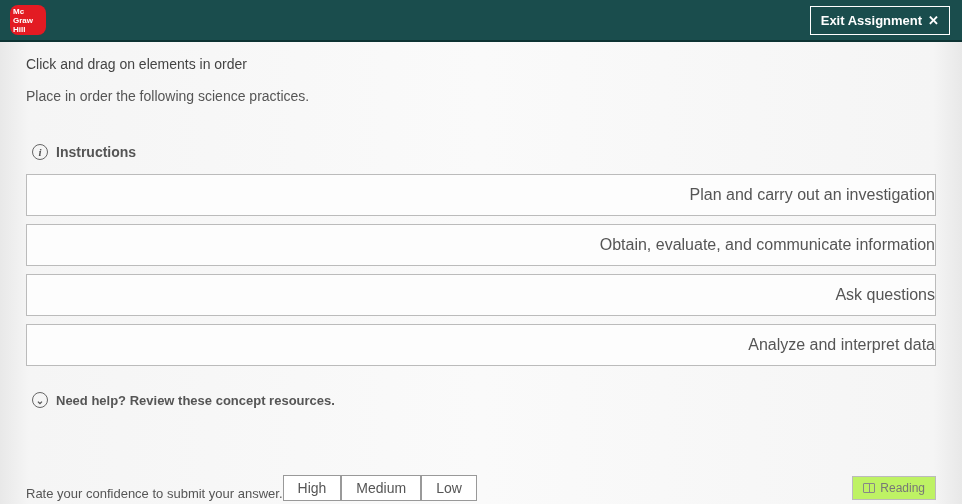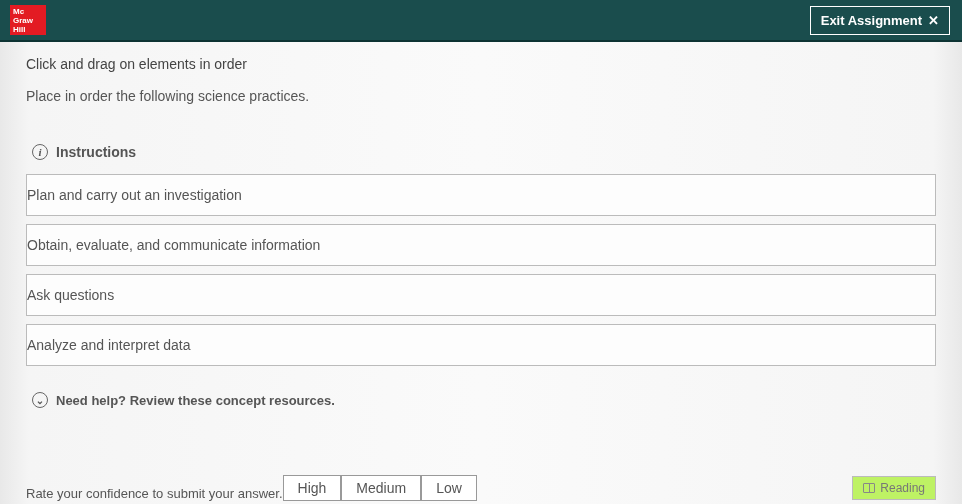--- a/index.html
+++ b/index.html
@@ -21,20 +21,21 @@
   .logo {
     width: 36px;
     height: 30px;
     background: #e31b23;
     color: #fff;
     font-size: 8px;
     line-height: 9px;
     font-weight: bold;
     padding: 2px 3px;
     font-family: Arial, sans-serif;
+    border-radius: 8px;
   }
   .exit-btn {
     border: 1px solid #fff;
     color: #fff;
     background: transparent;
     font-size: 13px;
     font-weight: bold;
     padding: 6px 10px;
     display: flex;
     align-items: center;
@@ -74,22 +75,22 @@
     font-style: italic;
     color: #555;
   }
   .rank-list { display: flex; flex-direction: column; gap: 8px; }
   .rank-item {
     border: 1px solid #bbb;
     background: #fdfdfd;
     height: 42px;
     display: flex;
     align-items: center;
-    justify-content: flex-start;
-    font-size: 14px;
+    justify-content: flex-end;
+    font-size: 16px;
     color: #555;
     cursor: grab;
   }
   .help-row {
     margin-top: 26px;
     display: flex;
     align-items: center;
     gap: 8px;
     font-size: 13px;
     color: #555;

